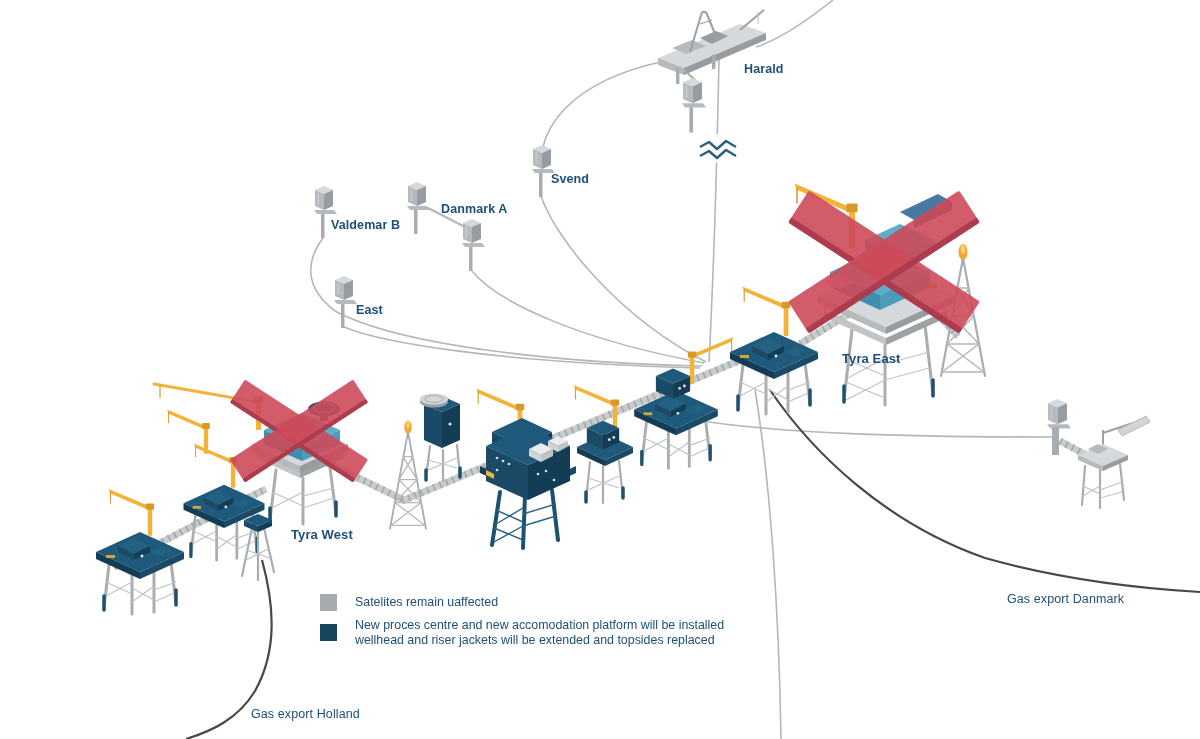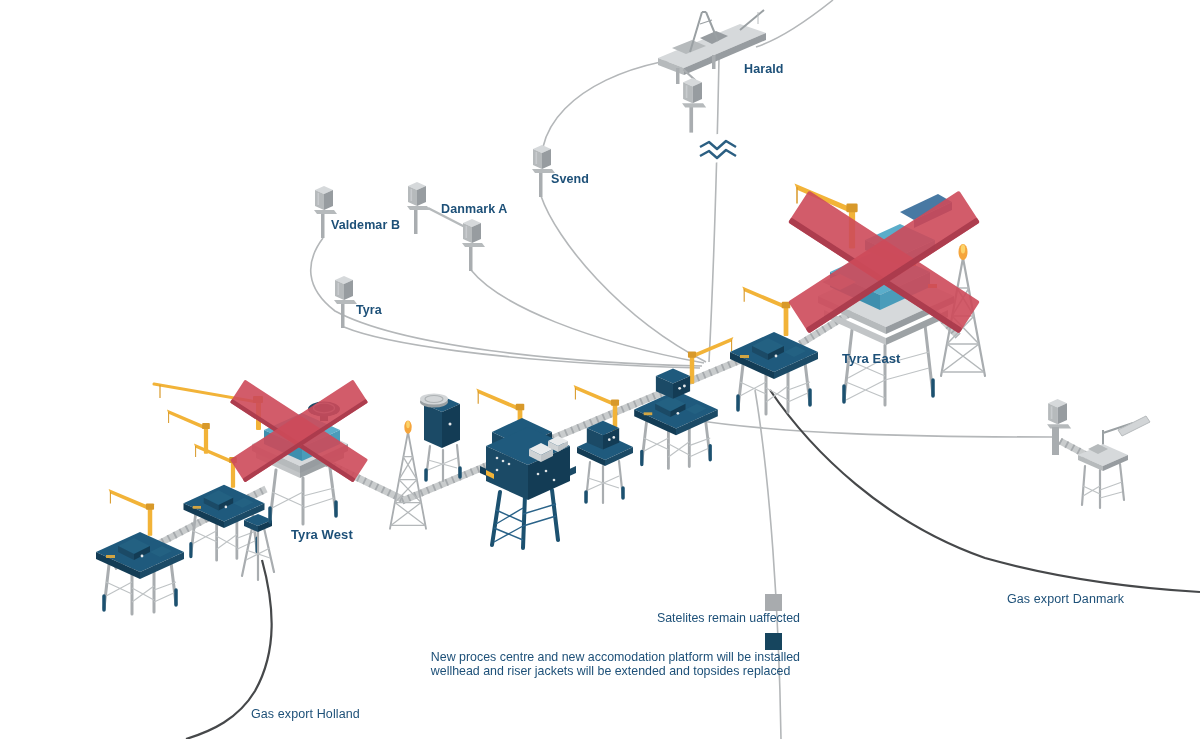--- a/index.html
+++ b/index.html
@@ -42,21 +42,21 @@
   .s-break{stroke:#2b5f82;stroke-width:2.4;fill:none;stroke-linejoin:round}
 
   
   .lbl{position:absolute;color:var(--label-text);font-size:12.5px;font-weight:700;
        white-space:nowrap;letter-spacing:.1px;text-align:center;}
   .lbl.plain{font-weight:400;font-size:12.5px}
   .lbl.big{font-size:13px}
 
   
   #legend{position:absolute;left:320px;top:594px;width:480px;}
-  .lg-row{display:flex;align-items:flex-end;margin-bottom:7px;flex-direction:column;}
+  .lg-row{display:flex;align-items:center;margin-bottom:7px;}
   .lg-swatch{width:17px;height:17px;flex:0 0 17px;margin-right:18px;margin-top:0;}
   .lg-swatch.gray{background:var(--satellite-gray)}
   .lg-swatch.navy{background:#16455e}
   .lg-x{width:19px;height:19px;flex:0 0 19px;margin-right:16px;}
   .lg-text{color:var(--label-text);font-size:12.4px;line-height:14.5px;}
 </style>
 </head>
 <body>
 
 <div id="stage">
@@ -353,21 +353,21 @@
     <rect x="698" y="134" width="42" height="28" fill="#fff" transform="rotate(-8 719 148)"></rect>
     <path class="s-break" d="M700,147 l9,-5 l8,7 l9,-8 l10,6"></path>
     <path class="s-break" d="M700,156 l9,-5 l8,7 l9,-8 l10,6"></path>
   </g>
 </svg>
 
 <div class="lbl" style="left:744px;top:62px">Harald</div>
 <div class="lbl" style="left:551px;top:172px">Svend</div>
 <div class="lbl" style="left:441px;top:202px">Danmark A</div>
 <div class="lbl" style="left:331px;top:218px">Valdemar B</div>
-<div class="lbl" style="left:356px;top:303px">Tyra</div>
+<div class="lbl" style="left:356px;top:303px">East</div>
 <div class="lbl big" style="left:842px;top:351px">Tyra East</div>
 <div class="lbl big" style="left:291px;top:527px">Tyra West</div>
 <div class="lbl plain" style="left:1007px;top:592px">Gas export Danmark</div>
 <div class="lbl plain" style="left:251px;top:707px">Gas export Holland</div>
 
 <div id="legend">
   <div class="lg-row">
     <div class="lg-swatch gray"></div>
     <div class="lg-text">Satelites remain uaffected</div>
   </div>

